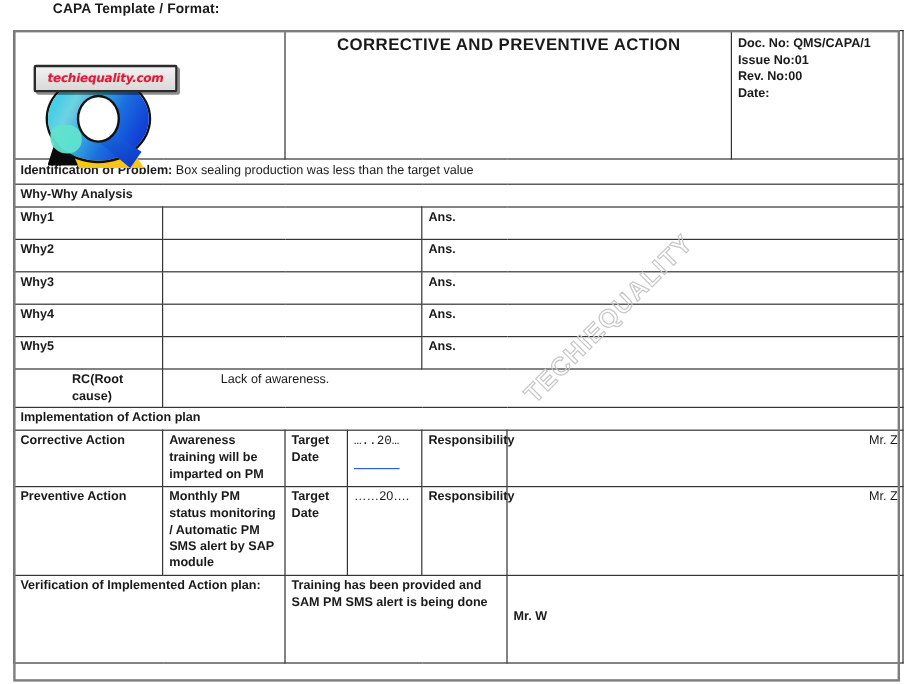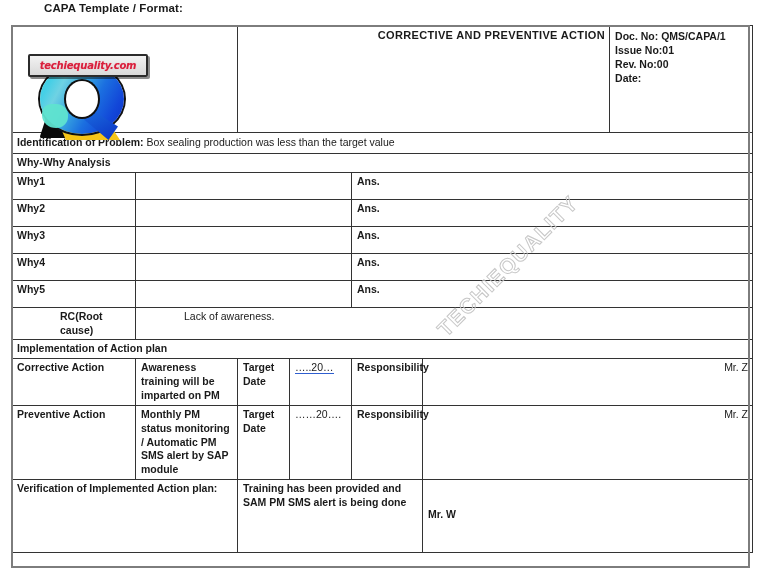--- a/index.html
+++ b/index.html
@@ -65,24 +65,24 @@
   .b { font-weight: bold; }
   .n { font-weight: normal; }
 
   
   .logo-cell {
     height: 106px;
     padding: 0 !important;
     position: relative;
   }
   .title-cell {
-    text-align: right;
+    text-align: center;
     vertical-align: middle;
     font-weight: bold;
-    font-size: 11px;
+    font-size: 14px;
     letter-spacing: .35px;
   }
   .doc-cell {
     font-weight: bold;
     font-size: 10.5px;
     line-height: 1.45;
     padding-top: 4px !important;
   }
   .doc-cell div { white-space: nowrap; }
 
@@ -199,21 +199,22 @@
   .rc-row td { height: 24px; padding-left: 48px; }
 
   .act-label { font-weight: bold; }
   .act-desc { font-weight: bold; }
   .td-label { font-weight: bold; }
   .resp-label { font-weight: bold; }
   .resp-name { font-weight: normal; text-align: right; }
 
   .date-underline {
     border-bottom: 1.5px solid #2f5fd0;
-    padding-bottom: 0px;
+    padding-bottom: 16px;
+    font-family: Liberation Mono, monospace;
   }
 
   .verif-label { font-weight: bold; }
   .verif-text { font-weight: bold; }
   .sig-cell { font-weight: bold; }
   .sig-spacer { height: 26px; }
 
   
   .watermark {
     position: absolute;

